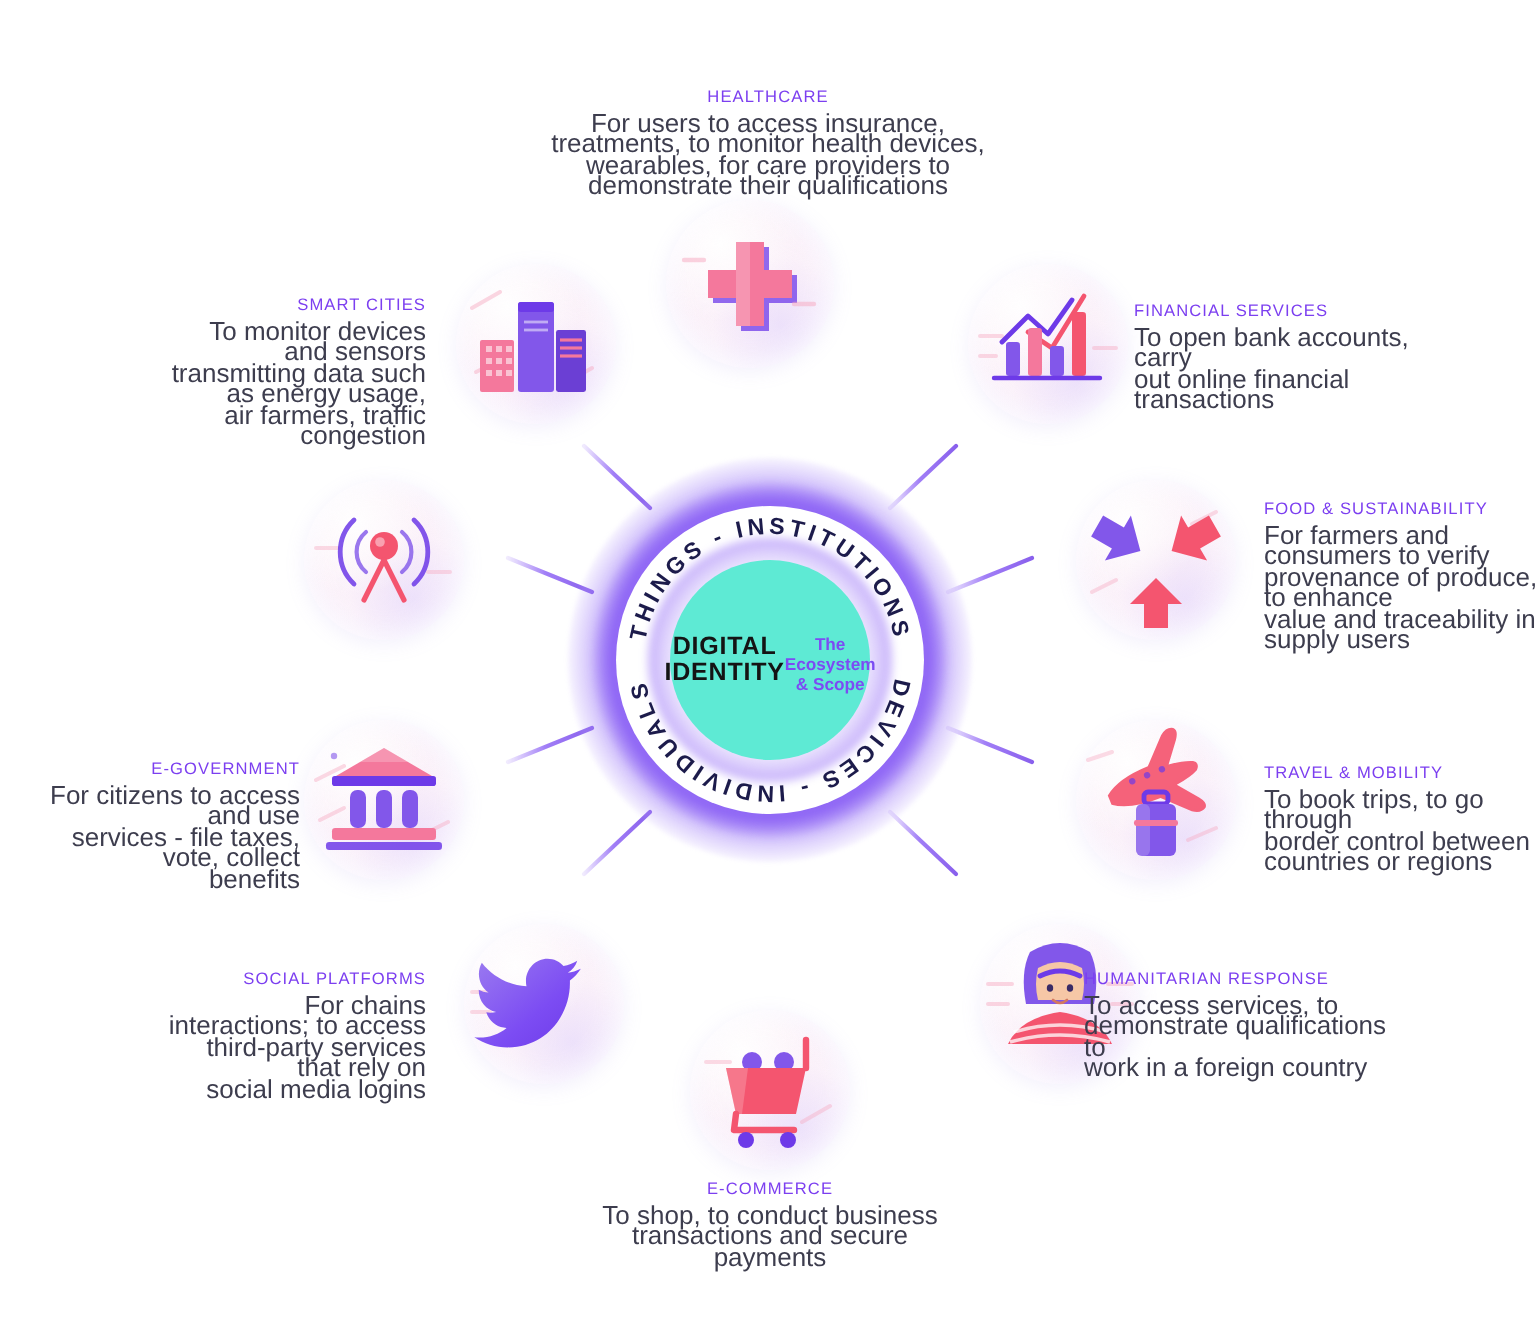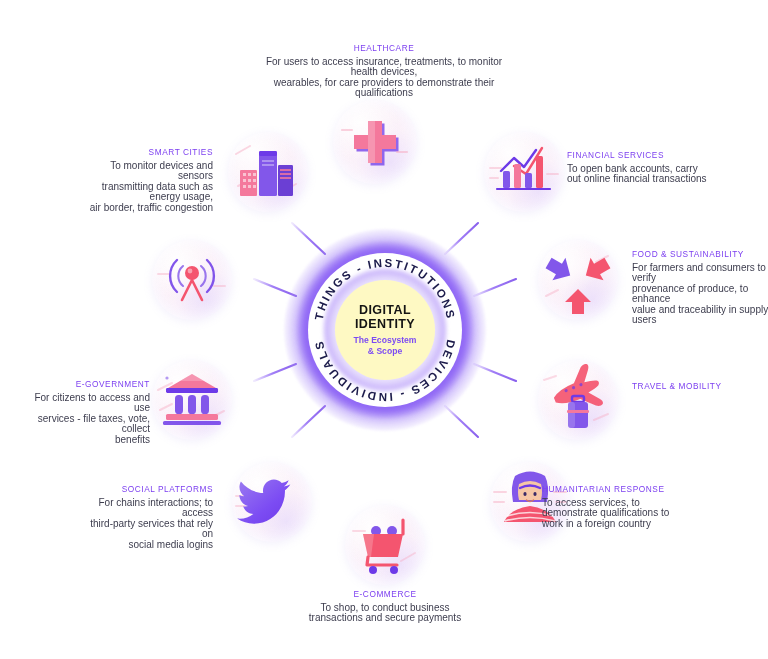--- a/index.html
+++ b/index.html
@@ -52,22 +52,22 @@
     background:radial-gradient(circle at 50% 50%,
         rgba(255,255,255,0) 48%,
         rgba(176,146,249,.42) 62%,
         rgba(142,99,246,.55) 72%,
         rgba(186,160,250,.25) 84%,
         rgba(255,255,255,0) 96%);
     filter:blur(2px);
   }
   .hub-core{
     position:absolute;left:51px;top:51px;width:100px;height:100px;border-radius:50%;
-    background:#fef9c3;
-    display:flex;flex-direction:column;align-items:center;justify-content:center;
+    background:#5eead4;
+    display:flex;flex-direction:row;align-items:center;justify-content:center;
   }
   .hub-title{
     font-size:12.5px;font-weight:bold;color:#141414;letter-spacing:.4px;
     line-height:13.5px;text-align:center;
   }
   .hub-sub{
     margin-top:4px;font-size:8.6px;color:#7c4cf3;line-height:10.2px;
     text-align:center;font-weight:600;
   }
   .ring-text{position:absolute;left:0;top:0;width:202px;height:202px;}
@@ -88,21 +88,21 @@
   }
   .bubble .art{position:absolute;left:0;top:0;width:100%;height:100%;}
 
   
   .lbl{position:absolute;}
   .lbl .h{
     font-size:8.3px;font-weight:normal;color:#7c3ff0;letter-spacing:.55px;
     margin:0 0 4px 0;line-height:10px;
   }
   .lbl .b{
-    font-size:10px;color:#3d3d4e;line-height:10.4px;margin:0;
+    font-size:13px;color:#3d3d4e;line-height:10.4px;margin:0;
   }
   .ta-r{text-align:right;}
   .ta-l{text-align:left;}
   .ta-c{text-align:center;}
 </style>
 </head>
 <body>
 
 <div id="stage">
 
@@ -401,21 +401,21 @@
       <span>For users to access insurance, treatments, to monitor health devices,</span><br>
       <span>wearables, for care providers to demonstrate their qualifications</span>
     </p>
   </div>
 
   <div class="lbl ta-r" style="left:80px;top:147px;width:133px;">
     <p class="h">SMART CITIES</p>
     <p class="b">
       <span>To monitor devices and sensors</span><br>
       <span>transmitting data such as energy usage,</span><br>
-      <span>air border, traffic congestion</span>
+      <span>air farmers, traffic congestion</span>
     </p>
   </div>
 
 
   <div class="lbl ta-r" style="left:22px;top:379px;width:128px;">
     <p class="h">E-GOVERNMENT</p>
     <p class="b">
       <span>For citizens to access and use</span><br>
       <span>services - file taxes, vote, collect</span><br>
       <span>benefits</span>
@@ -443,20 +443,25 @@
     <p class="h">HUMANITARIAN RESPONSE</p>
     <p class="b">
       <span>To access services, to</span><br>
       <span>demonstrate qualifications to</span><br>
       <span>work in a foreign country</span>
     </p>
   </div>
 
   <div class="lbl ta-l" style="left:632px;top:381px;width:135px;">
     <p class="h">TRAVEL &amp; MOBILITY</p>
+    <p class="b">
+      <span>To book trips, to go through</span><br>
+      <span>border control between</span><br>
+      <span>countries or regions</span>
+    </p>
   </div>
 
   <div class="lbl ta-l" style="left:632px;top:249px;width:140px;">
     <p class="h">FOOD &amp; SUSTAINABILITY</p>
     <p class="b">
       <span>For farmers and consumers to verify</span><br>
       <span>provenance of produce, to enhance</span><br>
       <span>value and traceability in supply users</span>
     </p>
   </div>

